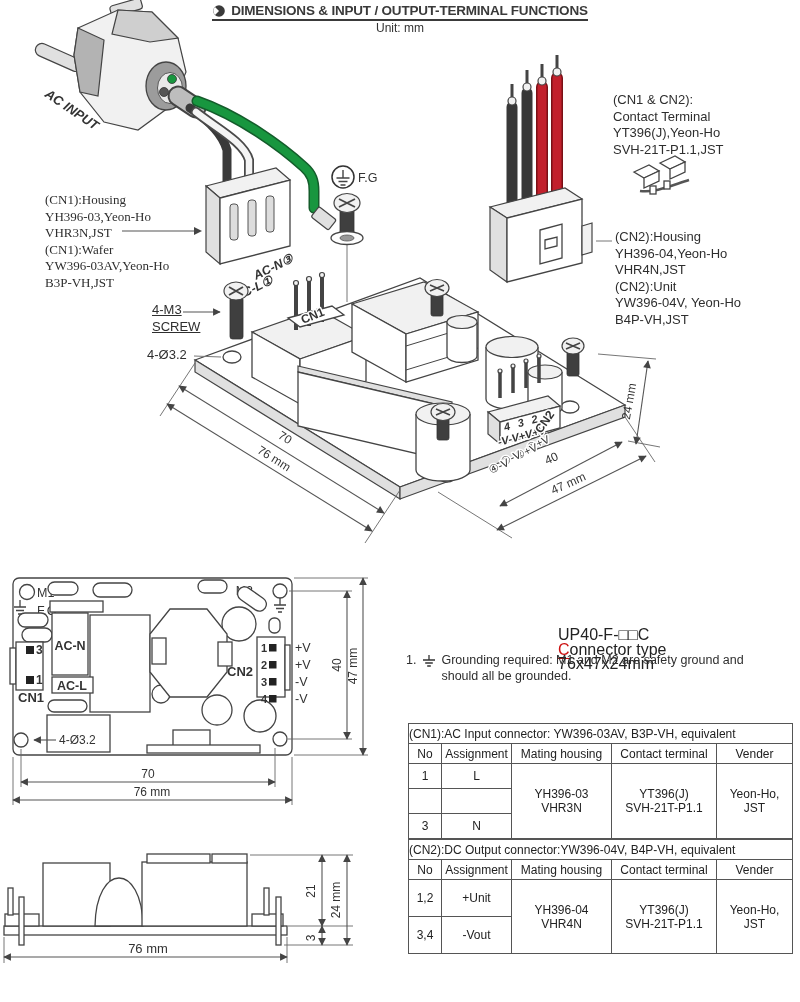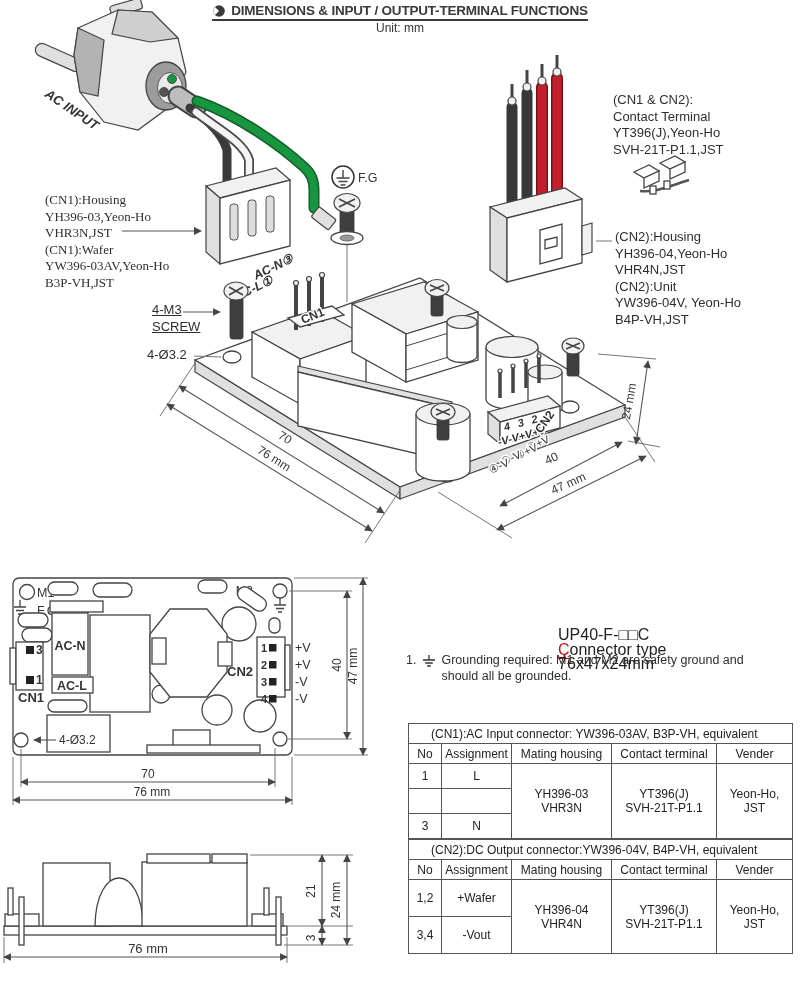--- a/index.html
+++ b/index.html
@@ -19,21 +19,21 @@
   .red-c{color:#cc1111;border-bottom:1px solid #cc1111;}
   
   #gnote{left:406px;top:652px;display:flex;align-items:flex-start;font-size:12.5px;color:#2e2e2e;}
   #gnote .txt{width:322px;line-height:16px;margin-left:5px;}
   #gnote .num{line-height:16px;}
   #gnote svg{margin:2px 0 0 6px;}
   
   #tables{left:408px;top:723px;width:384px;}
   table{border-collapse:collapse;table-layout:fixed;width:384px;font-size:12px;color:#222;}
   td,th{border:1px solid #555;text-align:center;vertical-align:middle;padding:0;font-weight:normal;}
-  .ttl{text-align:left;padding-left:22px;height:19px;}
+  .ttl{text-align:left;padding-left:0;height:19px;}
   .hrow th{height:19px;}
   .r25{height:25px;} .r37{height:37px;margin-left:17px;}
   
   svg text{font-family:"Liberation Sans",sans-serif;fill:#333;}
   .t11{font-size:11px;} .t12{font-size:12px;} .t125{font-size:12.5px;} .t13{font-size:13px;}
   .b{font-weight:bold;} .i{font-style:italic;} .mid{text-anchor:middle;}
   .halo{paint-order:stroke;stroke:#fff;stroke-width:3px;stroke-linejoin:round;}
   .shape{fill:#fff;stroke:#444;stroke-width:1.3;} .shade{fill:#e0e0e0;stroke:#444;stroke-width:1.2;}
   .lite{fill:#f1f1f1;stroke:#444;stroke-width:1.2;} .dark{fill:#3f3f3f;stroke:#333;stroke-width:0.8;}
   .ln{stroke:#444;fill:none;}
@@ -487,21 +487,21 @@
           </tr>
         <tr class="hrow">
           <th>No</th>
           <th>Assignment</th>
           <th>Mating housing</th>
           <th>Contact terminal</th>
           <th>Vender</th>
         </tr>
         <tr class="r37">
           <td>1,2</td>
-          <td>+Wafer</td>
+          <td>+Unit</td>
           <td rowspan="2">
             <div>YH396-04</div>
             <div>VHR4N</div>
           </td>
           <td rowspan="2">
             <div>YT396(J)</div>
             <div>SVH-21T-P1.1</div>
           </td>
           <td rowspan="2">
             <div>Yeon-Ho,</div>

